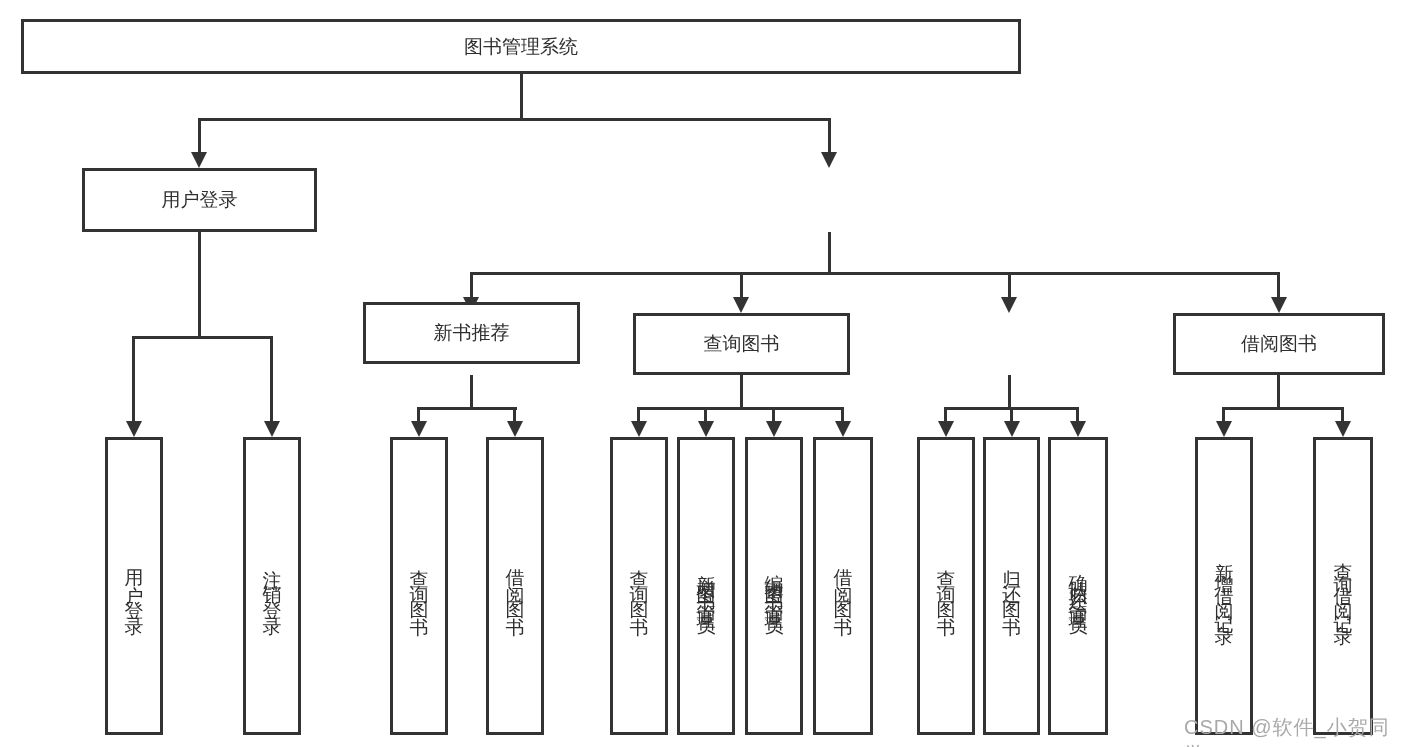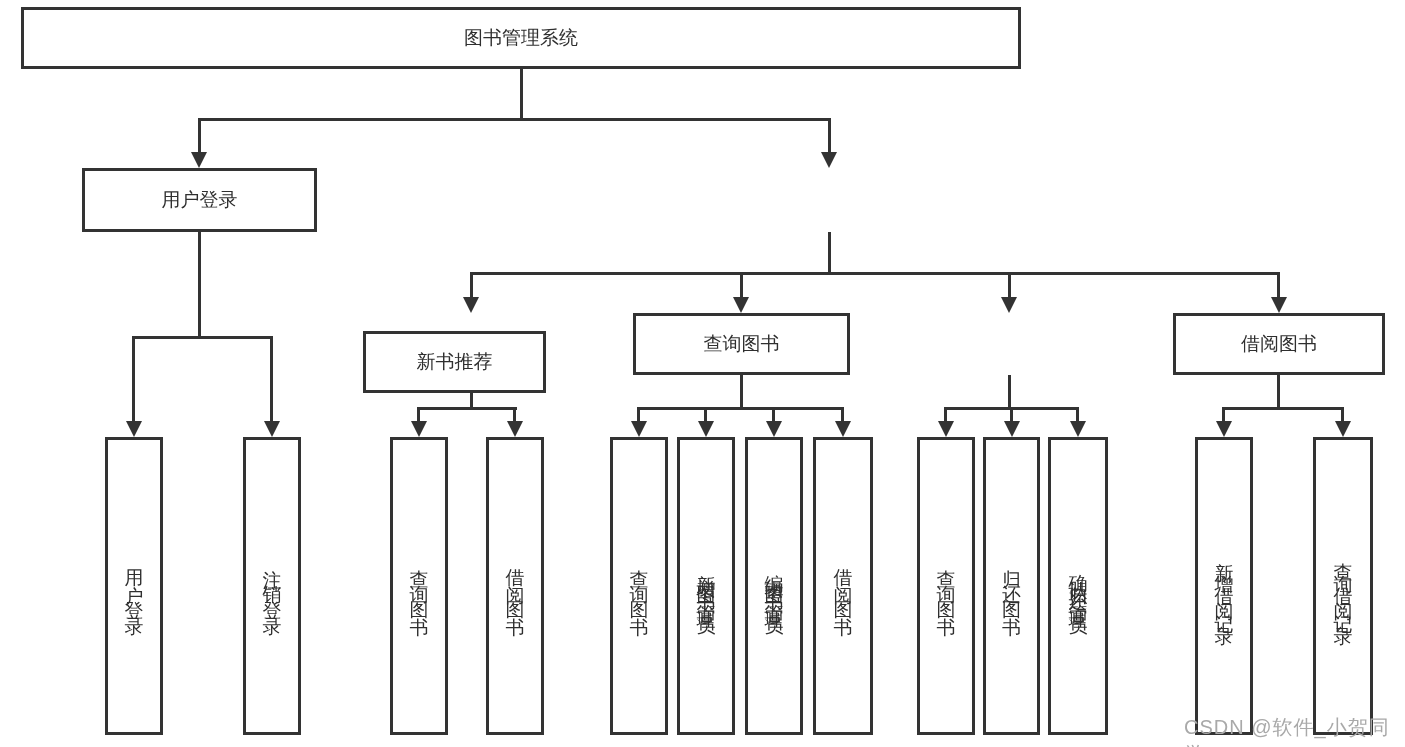--- a/index.html
+++ b/index.html
@@ -92,25 +92,25 @@
   <div class="vl" style="left:1076px;top:407px;height:16px"></div>
   <div class="arrow" style="left:1070px;top:421px"></div>
 
   <div class="vl" style="left:1277px;top:375px;height:32px"></div>
   <div class="hl" style="left:1222px;top:407px;width:122px"></div>
   <div class="vl" style="left:1222px;top:407px;height:16px"></div>
   <div class="arrow" style="left:1216px;top:421px"></div>
   <div class="vl" style="left:1341px;top:407px;height:16px"></div>
   <div class="arrow" style="left:1335px;top:421px"></div>
 
-  <div class="box" style="left:21px;top:7px;width:1000px;height:62px">图书管理系统</div>
+  <div class="box" style="left:21px;top:19px;width:1000px;height:55px">图书管理系统</div>
 
   <div class="box" style="left:82px;top:168px;width:235px;height:64px">用户登录</div>
 
-  <div class="box" style="left:363px;top:331px;width:183px;height:62px">新书推荐</div>
+  <div class="box" style="left:363px;top:302px;width:217px;height:62px">新书推荐</div>
   <div class="box" style="left:633px;top:313px;width:217px;height:62px">查询图书</div>
   <div class="box" style="left:1173px;top:313px;width:212px;height:62px">借阅图书</div>
 
   <div class="box vbox s4" style="left:105px;top:437px;width:58px;height:298px">用户登录</div>
   <div class="box vbox s4" style="left:243px;top:437px;width:58px;height:298px">注销登录</div>
 
   <div class="box vbox s4" style="left:390px;top:437px;width:58px;height:298px">查询图书</div>
   <div class="box vbox s4" style="left:486px;top:437px;width:58px;height:298px">借阅图书</div>
 
   <div class="box vbox s4" style="left:610px;top:437px;width:58px;height:298px">查询图书</div>

